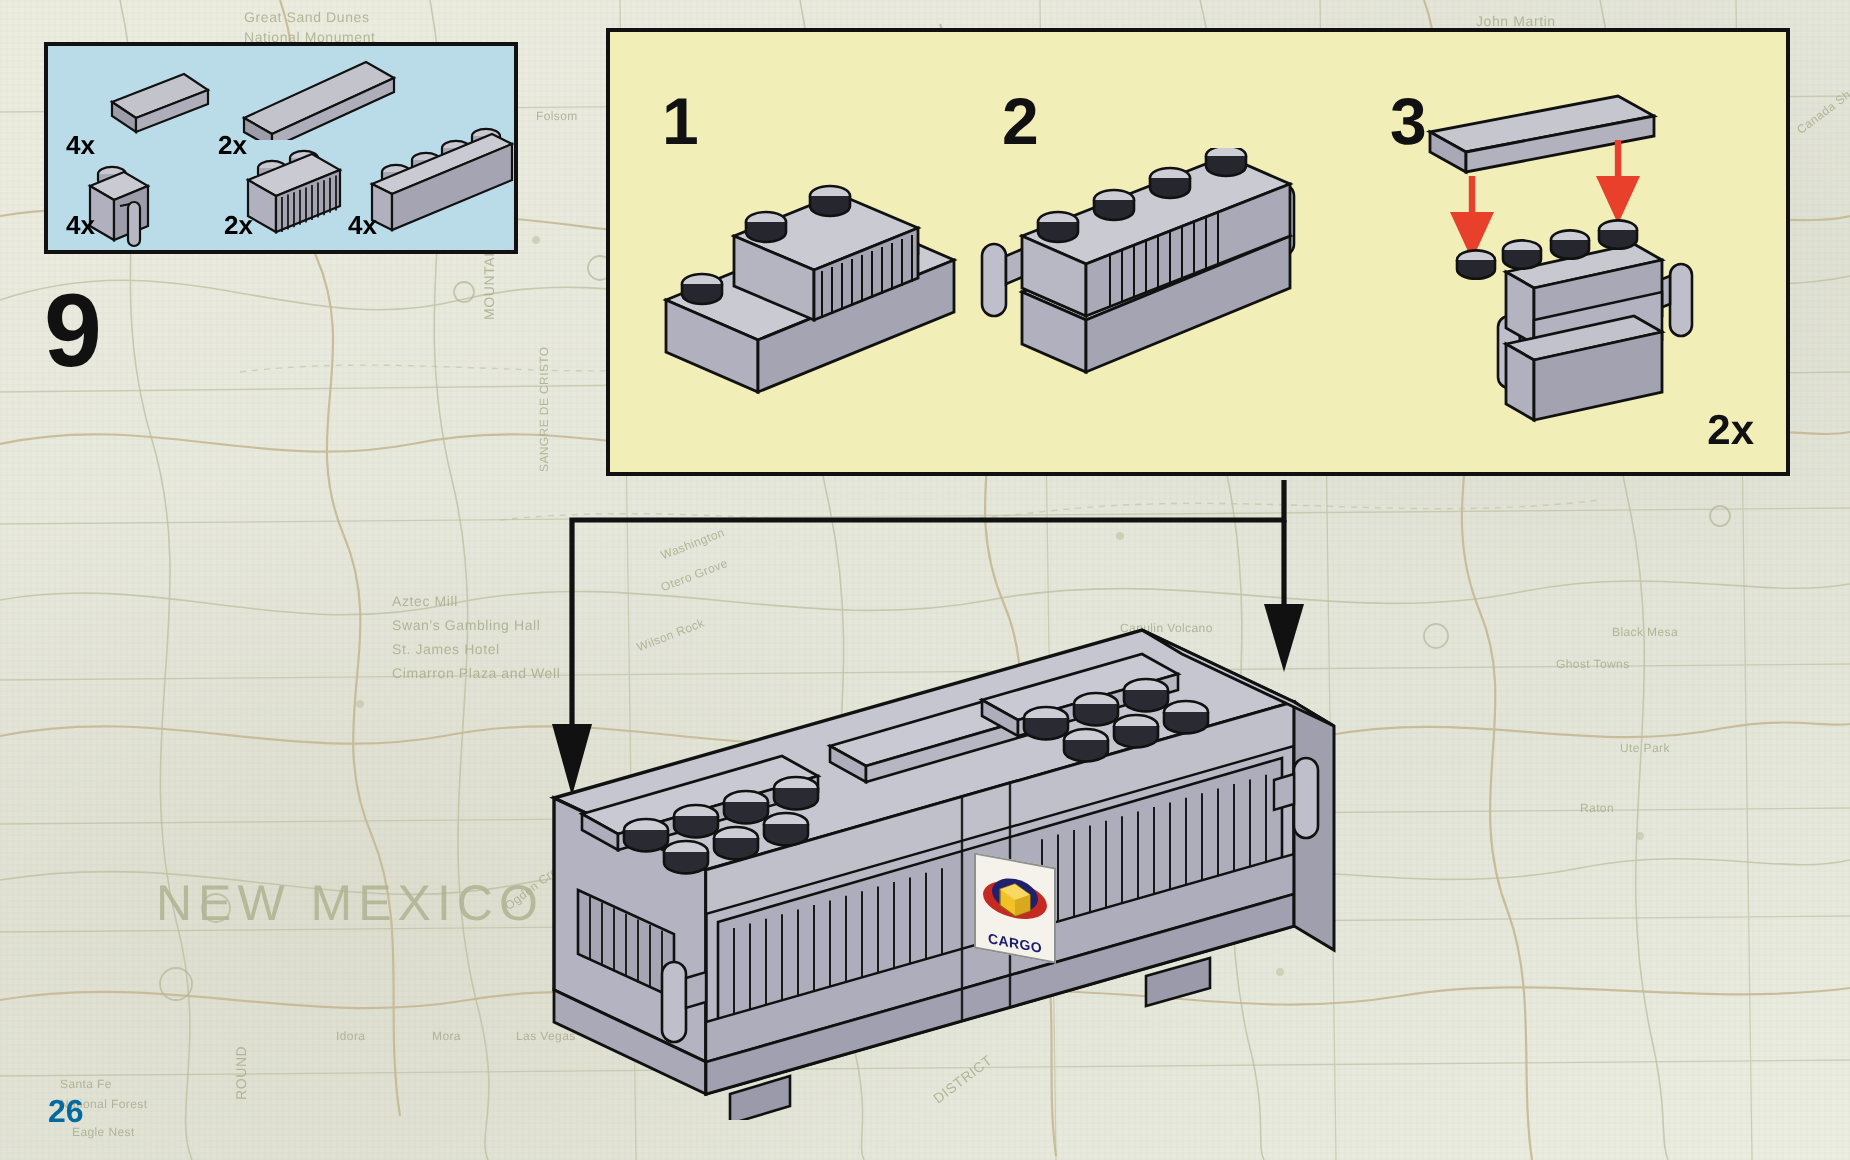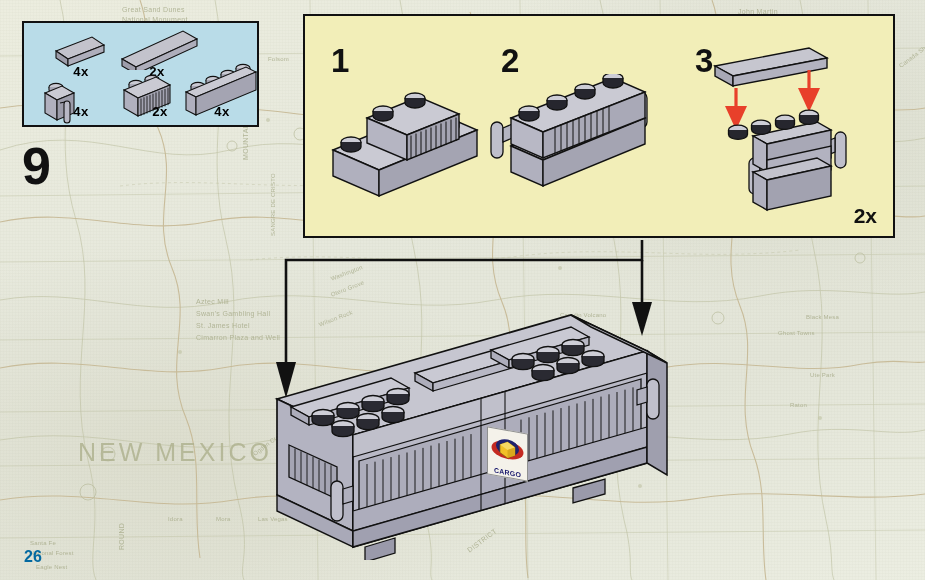--- a/index.html
+++ b/index.html
@@ -70,22 +70,21 @@
     width: 237px; height: 106px;
     background: #b9dce8;
     border: 2.5px solid #111;
   }
   .part-cell { position: absolute; }
   .count-label {
     position: absolute;
     font-weight: bold;
     font-size: 13px;
     color: #000;
-    font-family: Liberation Mono, monospace;
-    margin-left: 40px;
+    font-family: Liberation Sans, sans-serif;
   }
 
   
   #step-number {
     position: absolute;
     left: 22px; top: 140px;
     font-size: 52px;
     font-weight: bold;
     color: #111;
     line-height: 1;

